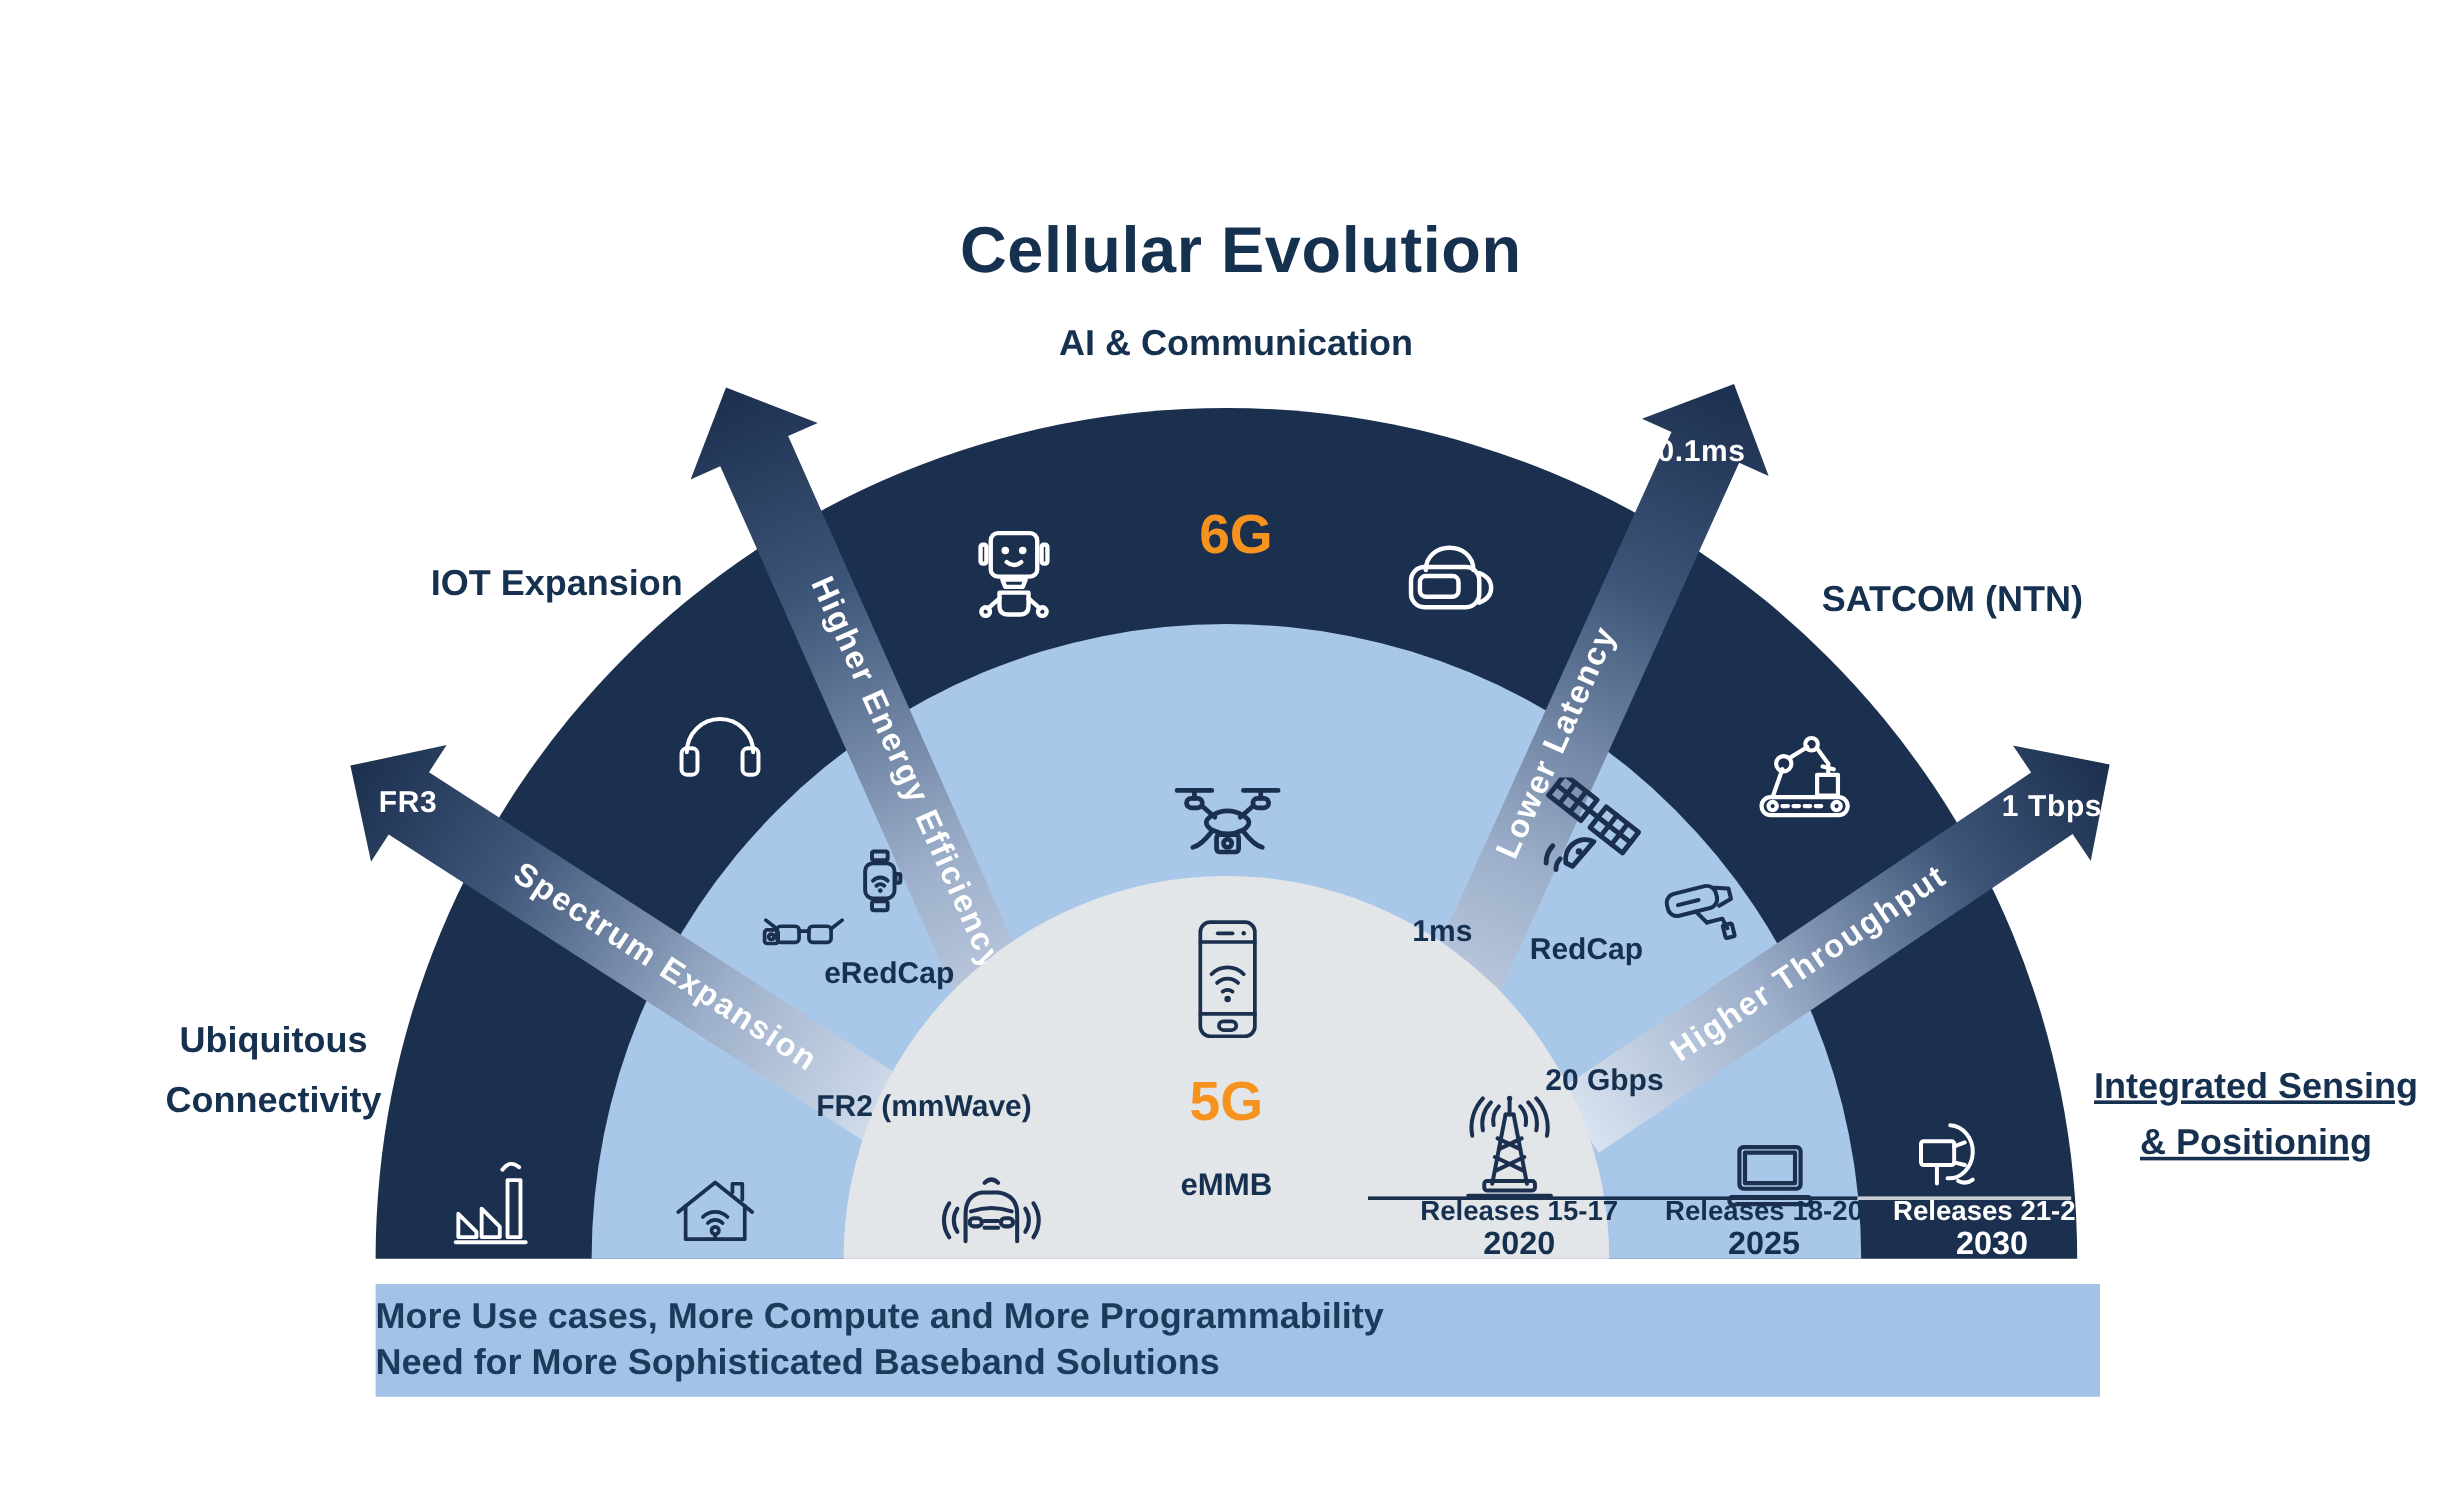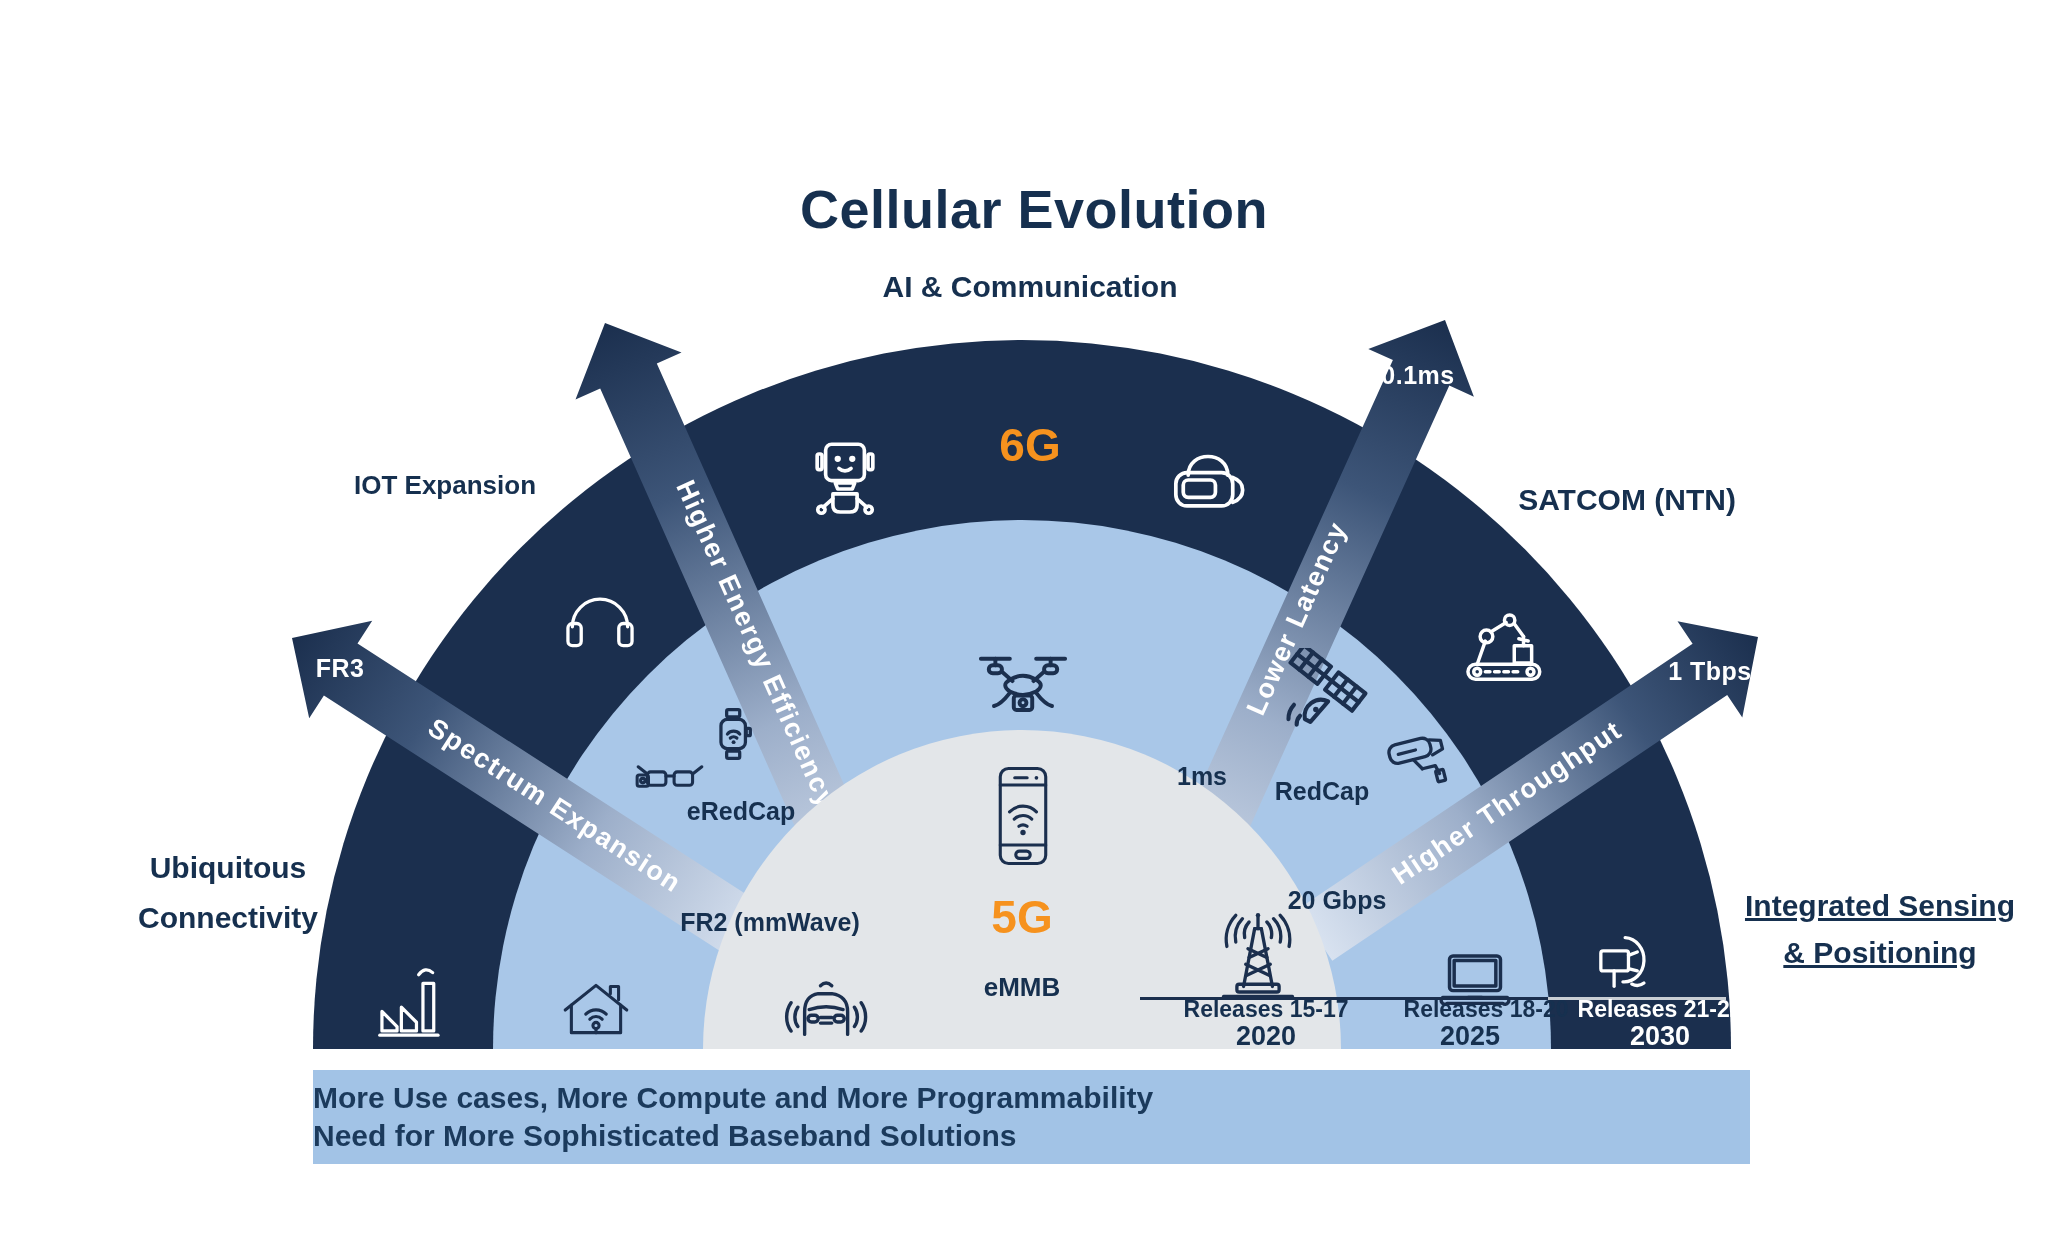--- a/index.html
+++ b/index.html
@@ -265,21 +265,21 @@
       <path d="M45,24 V14"></path>
         <circle cx="45" cy="12" r="2" fill="#1b2f4e" stroke="none"></circle>
       <path d="M33,32 a16,16 0 0 1 4,-14 M25,36 a24,24 0 0 1 6,-21 M17,40 a32,32 0 0 1 8,-28"></path>
       <path d="M57,32 a16,16 0 0 0 -4,-14 M65,36 a24,24 0 0 0 -6,-21 M73,40 a32,32 0 0 0 -8,-28"></path>
       <rect x="26" y="74" width="38" height="7" rx="2"></rect>
       <path d="M14,85 H76"></path>
     </svg>
   </div>
 
   <div class="lbl" style="left:1030px;top:270px;font-size:30px;">AI &amp; Communication</div>
-  <div class="lbl" style="left:445px;top:470px;font-size:26px;">IOT Expansion</div>
+  <div class="lbl" style="left:464px;top:470px;font-size:30px;">IOT Expansion</div>
   <div class="lbl" style="left:1627px;top:483px;font-size:30px;">SATCOM (NTN)</div>
   <div class="lbl center-text" style="left:228px;top:843px;font-size:30px;line-height:50px;">
     <div>Ubiquitous</div>
     <div>Connectivity</div>
   </div>
   <div class="lbl" style="left:1880px;top:882px;font-size:30px;line-height:47px;text-align:center;transform:translateX(-50%);text-decoration:underline;">
     <div>Integrated Sensing</div>
     <div>&amp; Positioning</div>
   </div>
 
@@ -288,21 +288,21 @@
   <div class="lbl" style="left:1022px;top:972px;font-size:26px;">eMMB</div>
 
   <div class="lbl" style="left:741px;top:797px;font-size:25px;">eRedCap</div>
   <div class="lbl" style="left:1322px;top:777px;font-size:25px;">RedCap</div>
   <div class="lbl" style="left:770px;top:908px;font-size:25px;">FR2 (mmWave)</div>
   <div class="lbl" style="left:1202px;top:762px;font-size:25px;">1ms</div>
   <div class="lbl" style="left:1337px;top:886px;font-size:25px;">20 Gbps</div>
 
   <div class="lbl" style="left:1266px;top:996px;font-size:23px;">Releases 15-17</div>
   <div class="lbl" style="left:1266px;top:1021px;font-size:27px;">2020</div>
-  <div class="lbl" style="left:1470px;top:996px;font-size:23px;margin-left:16px;">Releases 18-20</div>
+  <div class="lbl" style="left:1470px;top:996px;font-size:23px;">Releases 18-20</div>
   <div class="lbl" style="left:1470px;top:1021px;font-size:27px;">2025</div>
   <div class="lbl white" style="left:1660px;top:996px;font-size:23px;">Releases 21-22</div>
   <div class="lbl white" style="left:1660px;top:1021px;font-size:27px;">2030</div>
 
   <div id="banner" class="abs">
     <div class="bline first">More Use cases, More Compute and More Programmability</div>
     <div class="bline">Need for More Sophisticated Baseband Solutions</div>
   </div>
 
 </div>

